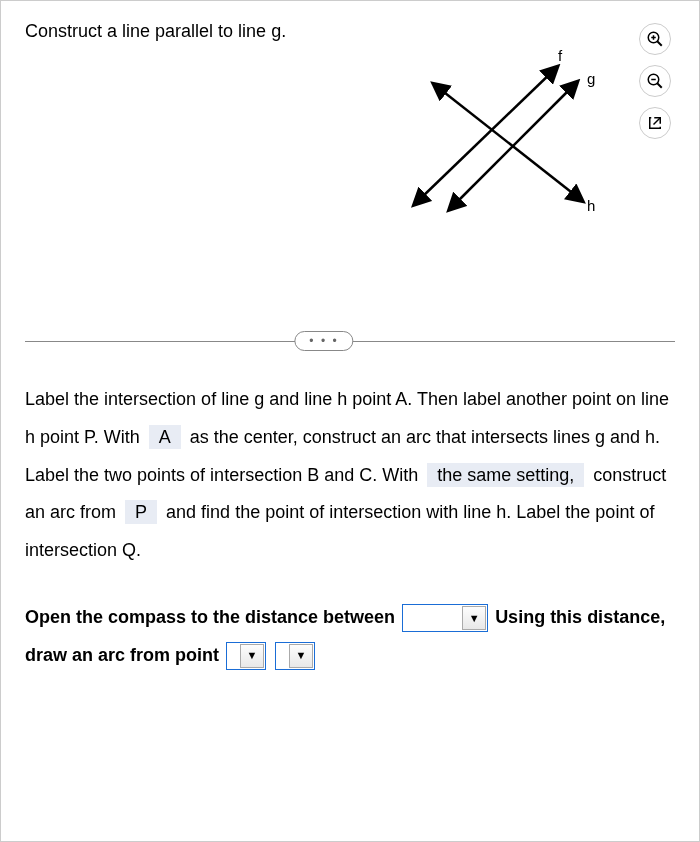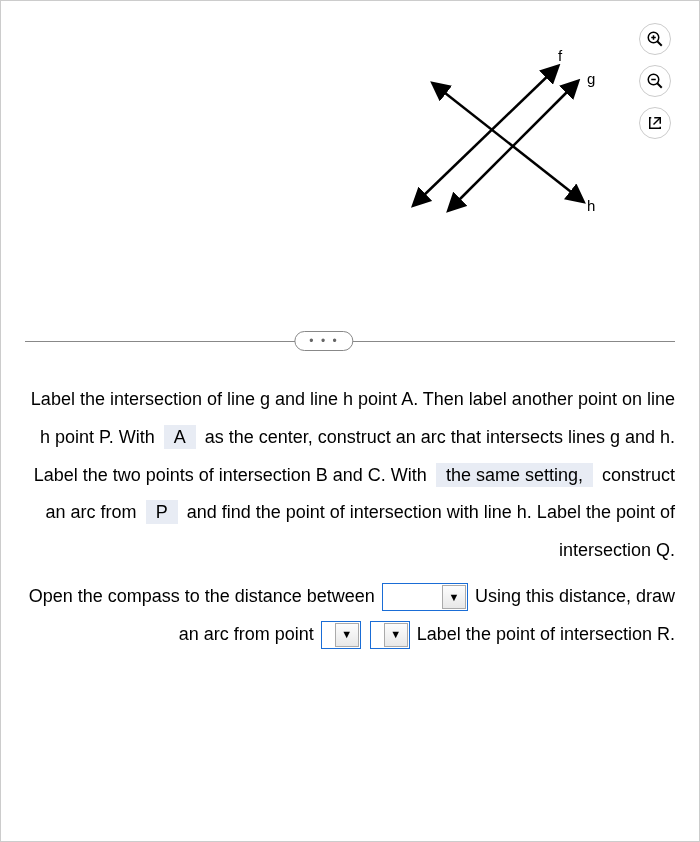--- a/index.html
+++ b/index.html
@@ -84,21 +84,20 @@
       border-radius: 12px;
       padding: 2px 14px;
       font-size: 12px;
       letter-spacing: 2px;
       color: #666;
       cursor: pointer;
     }
     .paragraph {
       line-height: 2.1;
       font-size: 18px;
-      text-align: right;
     }
     .filled {
       background: #e8ecf4;
       padding: 2px 10px;
       margin: 0 4px;
     }
     .dropdown {
       display: inline-flex;
       align-items: center;
       border: 1px solid #1a6dd6;
@@ -121,38 +120,40 @@
       height: 24px;
       margin: 1px;
       border: 1px solid #aaa;
       background: linear-gradient(#fdfdfd, #e8e8e8);
       display: flex;
       align-items: center;
       justify-content: center;
       font-size: 11px;
     }
     .para2 {
-      margin-top: 8px;
+      margin-top: 29px;
+      font-weight: bold;
     }
     .geom-svg {
       position: absolute;
       left: 10px;
       top: 18px;
     }
     .geom-label {
       font-size: 15px;
       font-family: Arial, sans-serif;
     }
   </style>
 </head>
 <body>
 
 <div class="container">
 
   <div class="top-section">
+    <div class="prompt">Construct a line parallel to line g.</div>
 
     <div class="diagram-area">
       <svg class="geom-svg" width="250" height="200">
         <defs>
           <marker id="arr" markerWidth="8" markerHeight="8" refX="5" refY="4" orient="auto">
             <path d="M0,0 L8,4 L0,8 Z" fill="#000"></path>
           </marker>
           <marker id="arrS" markerWidth="8" markerHeight="8" refX="3" refY="4" orient="auto-start-reverse">
             <path d="M0,0 L8,4 L0,8 Z" fill="#000"></path>
           </marker>
@@ -215,16 +216,15 @@
     </span>
     <span>Using this distance, draw an arc from point</span>
     <span class="dropdown">
       <span class="dropdown-value small"></span>
       <span class="dropdown-arrow">▼</span>
     </span>
     <span class="dropdown">
       <span class="dropdown-value small"></span>
       <span class="dropdown-arrow">▼</span>
     </span>
-    <span>Label the point of intersection R.</span>
   </div>
 
 </div>
 
 </body></html>

